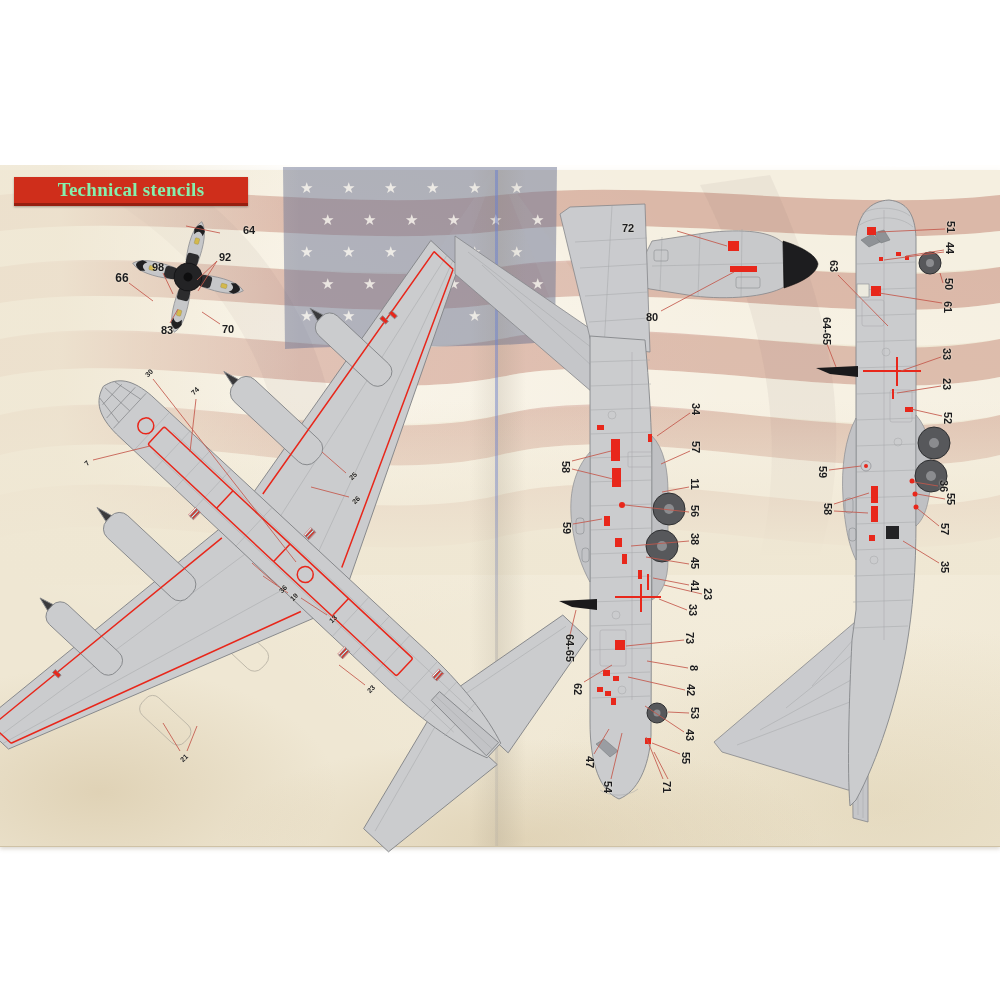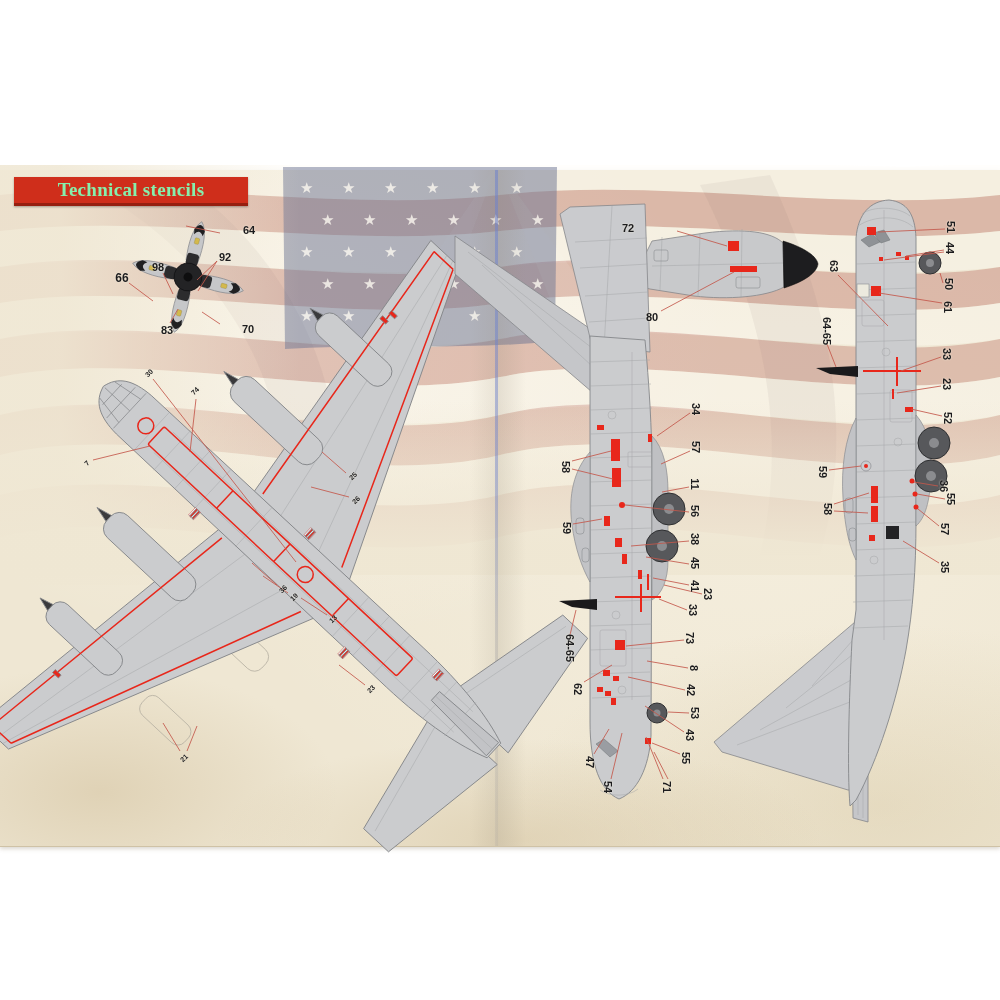--- a/index.html
+++ b/index.html
@@ -379,21 +379,21 @@
     <line x1="939" y1="526" x2="918" y2="509" class="leader"></line>
     <line x1="939" y1="563" x2="903" y2="541" class="leader"></line>
   </svg>
 
 <div id="callouts">
     <div class="callout" style="left: 229px; top: 230px; font-size: 11px; transform: translate(-50%, -50%) rotate(0deg); padding-left: 40px;">64</div>
     <div class="callout" style="left: 225px; top: 257px; font-size: 11px; transform: translate(-50%, -50%) rotate(0deg);">92</div>
     <div class="callout" style="left: 158px; top: 267px; font-size: 11px; transform: translate(-50%, -50%) rotate(0deg);">98</div>
     <div class="callout" style="left: 122px; top: 278px; font-size: 12px; transform: translate(-50%, -50%) rotate(0deg);">66</div>
     <div class="callout" style="left: 167px; top: 330px; font-size: 11px; transform: translate(-50%, -50%) rotate(0deg);">83</div>
-    <div class="callout" style="left: 228px; top: 329px; font-size: 11px; transform: translate(-50%, -50%) rotate(0deg); margin-left: 20px;">70</div>
+    <div class="callout" style="left: 228px; top: 329px; font-size: 11px; transform: translate(-50%, -50%) rotate(0deg);">70</div>
     <div class="callout" style="left: 628px; top: 228px; font-size: 11px; transform: translate(-50%, -50%) rotate(0deg);">72</div>
     <div class="callout" style="left: 652px; top: 317px; font-size: 11px; transform: translate(-50%, -50%) rotate(0deg);">80</div>
     <div class="callout" style="left: 149px; top: 373px; font-size: 7px; transform: translate(-50%, -50%) rotate(-44deg);">30</div>
     <div class="callout" style="left: 195px; top: 391px; font-size: 7px; transform: translate(-50%, -50%) rotate(-44deg);">74</div>
     <div class="callout" style="left: 87px; top: 463px; font-size: 7px; transform: translate(-50%, -50%) rotate(-44deg);">7</div>
     <div class="callout" style="left: 353px; top: 476px; font-size: 7px; transform: translate(-50%, -50%) rotate(-44deg);">25</div>
     <div class="callout" style="left: 356px; top: 500px; font-size: 7px; transform: translate(-50%, -50%) rotate(-44deg);">26</div>
     <div class="callout" style="left: 283px; top: 589px; font-size: 7px; transform: translate(-50%, -50%) rotate(-44deg);">36</div>
     <div class="callout" style="left: 294px; top: 597px; font-size: 7px; transform: translate(-50%, -50%) rotate(-44deg);">19</div>
     <div class="callout" style="left: 333px; top: 619px; font-size: 7px; transform: translate(-50%, -50%) rotate(-44deg);">13</div>

